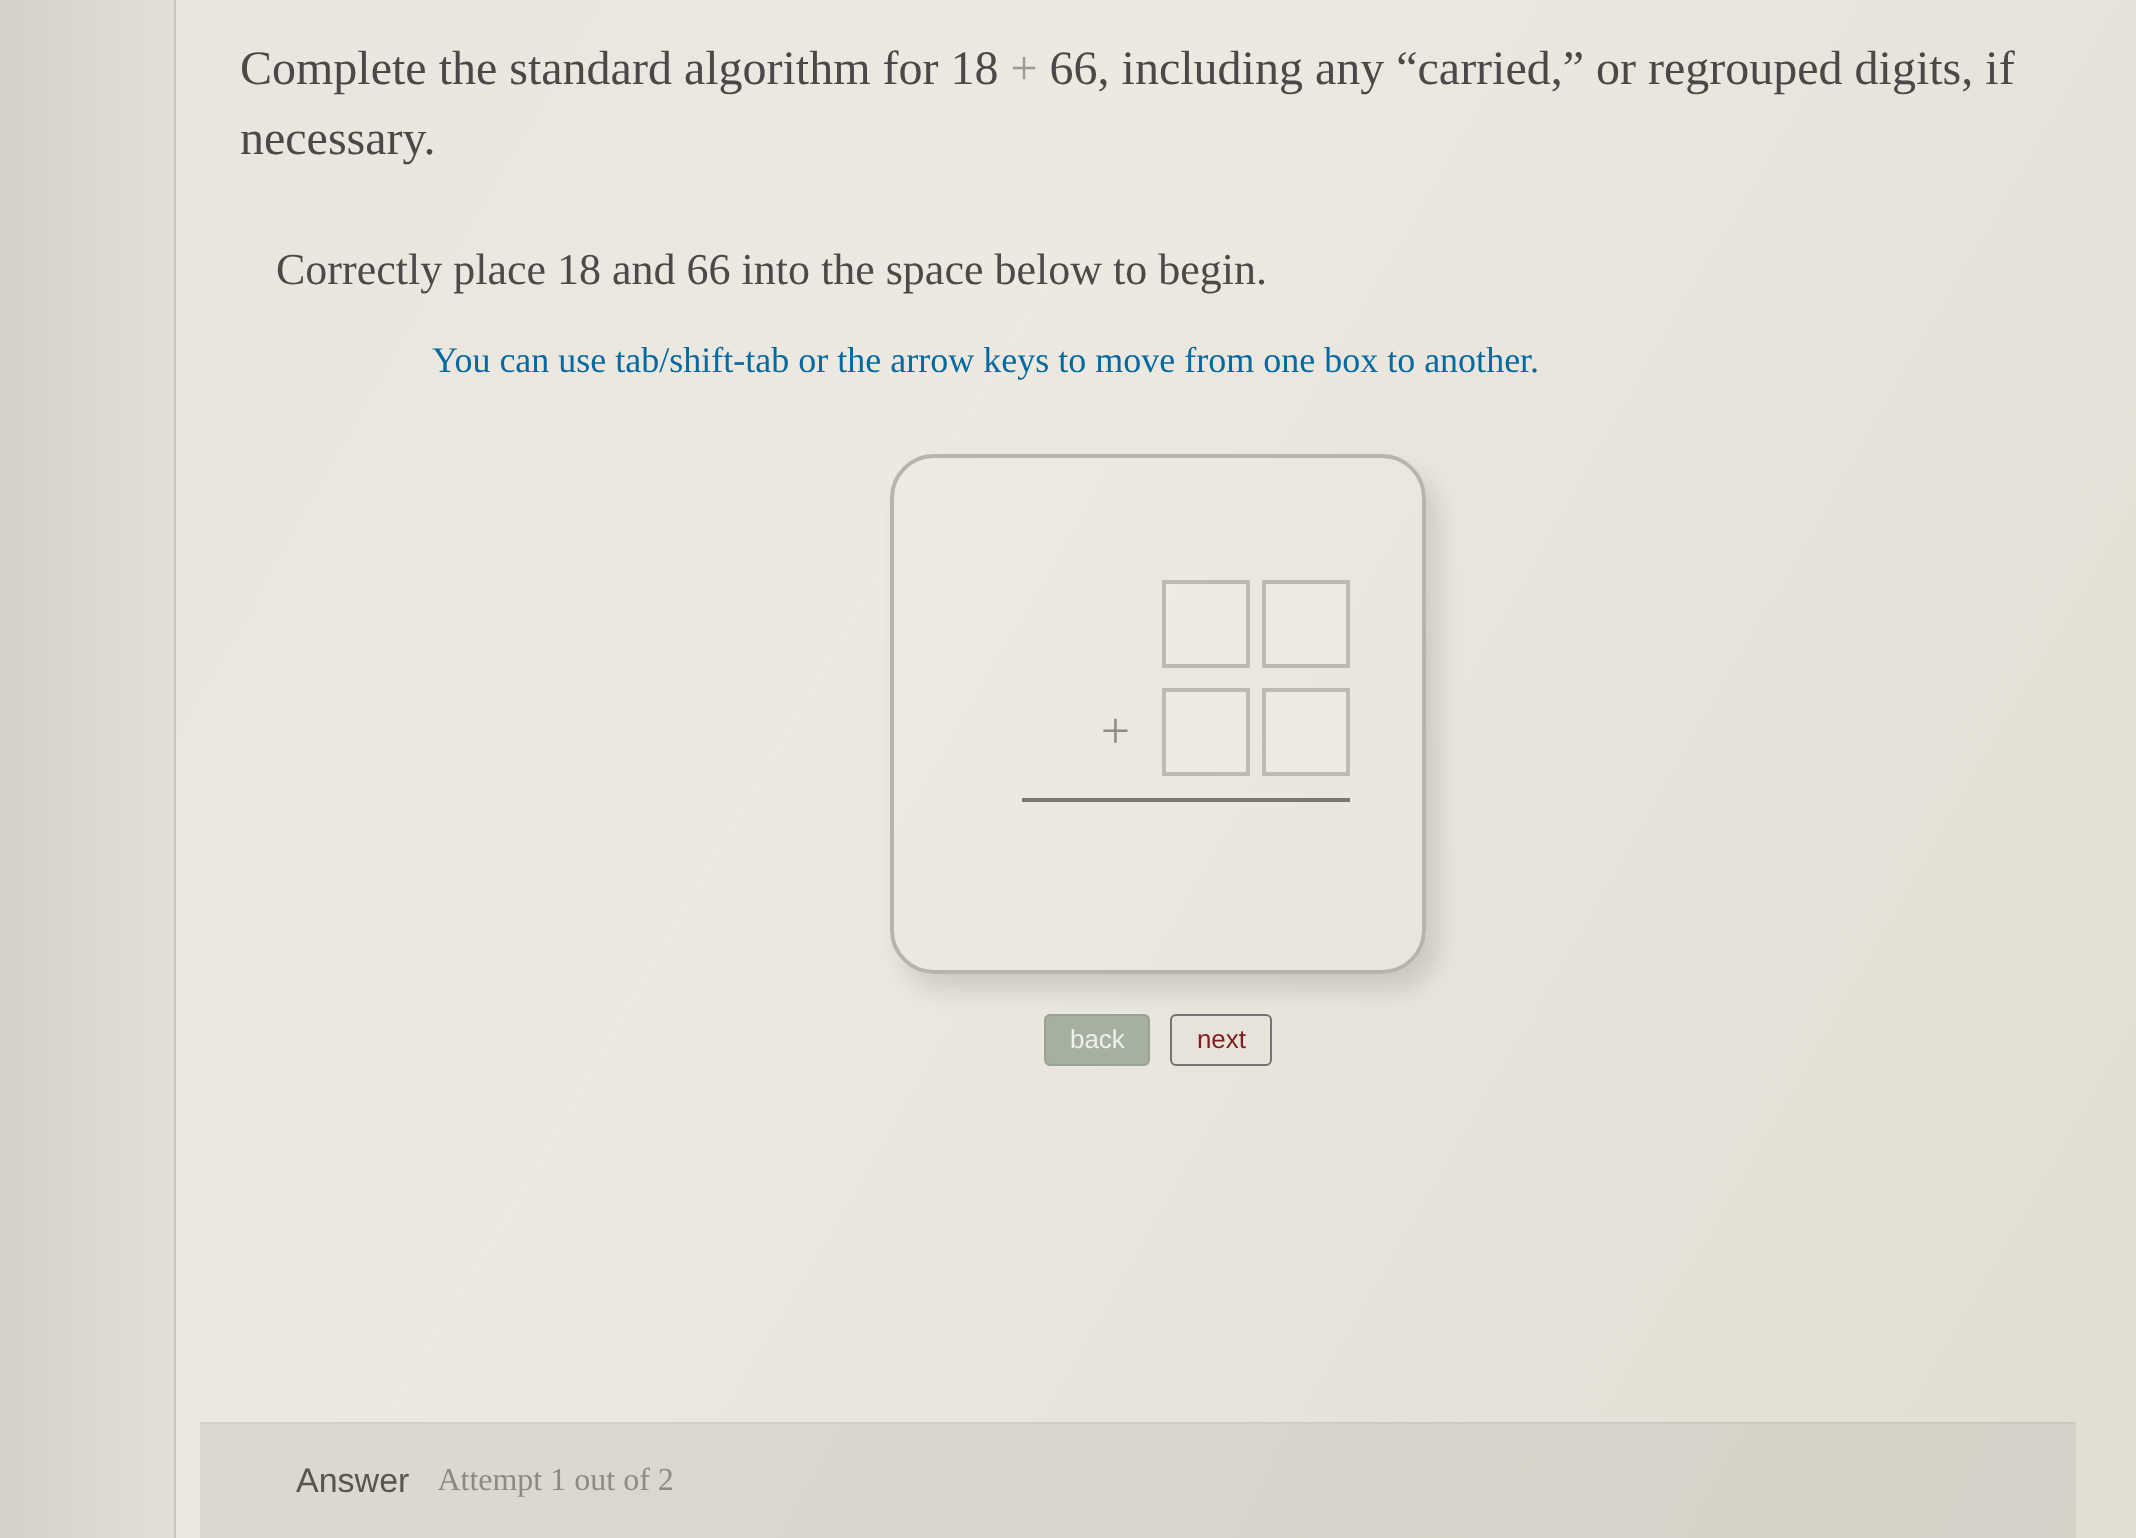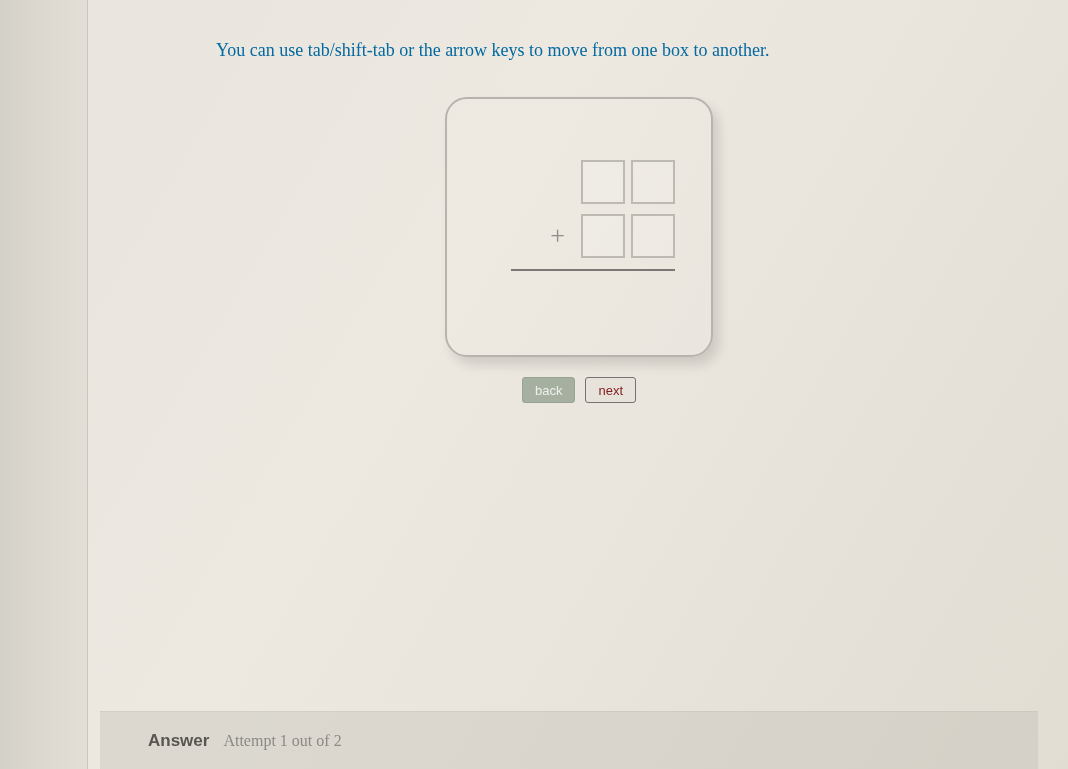--- a/index.html
+++ b/index.html
@@ -144,40 +144,48 @@
     bottom: 0;
     height: 58px;
     background: rgba(190,186,177,0.35);
     border-top: 1px solid rgba(0,0,0,0.04);
     display: flex;
     align-items: center;
     padding-left: 48px;
   }
   .answer-bar .lbl {
     font-family: Arial, sans-serif;
-    font-weight: bold;
+    font-weight: normal;
     font-size: 17px;
     color: #585651;
     margin-right: 14px;
   }
   .answer-bar .attempt {
     font-family: Georgia, serif;
     font-size: 16px;
     color: #8c8a84;
     text-align: center;
   }
 </style>
 </head>
 <body>
 
 <div class="left-gutter"></div>
 
 <div class="content">
 
-
+  <p class="question-text">
+    <span>Complete the standard algorithm for </span><span class="num">18</span>
+    <span class="plus">+</span>
+    <span class="num">66</span><span>, including any “carried,” or regrouped digits, if necessary.</span>
+  </p>
+
+  <p class="instr2">
+    <span>Correctly place </span><span class="num">18</span><span> and </span><span class="num">66</span><span> into the space below to begin.</span>
+  </p>
 
   <p class="hint">You can use tab/shift-tab or the arrow keys to move from one box to another.</p>
 
   <div class="work-wrap">
     <div class="work-card">
       <div class="addition">
         <div class="row">
           <input class="digit-box" maxlength="1" value="" style="">
           <input class="digit-box" maxlength="1" value="" style="">
         </div>

